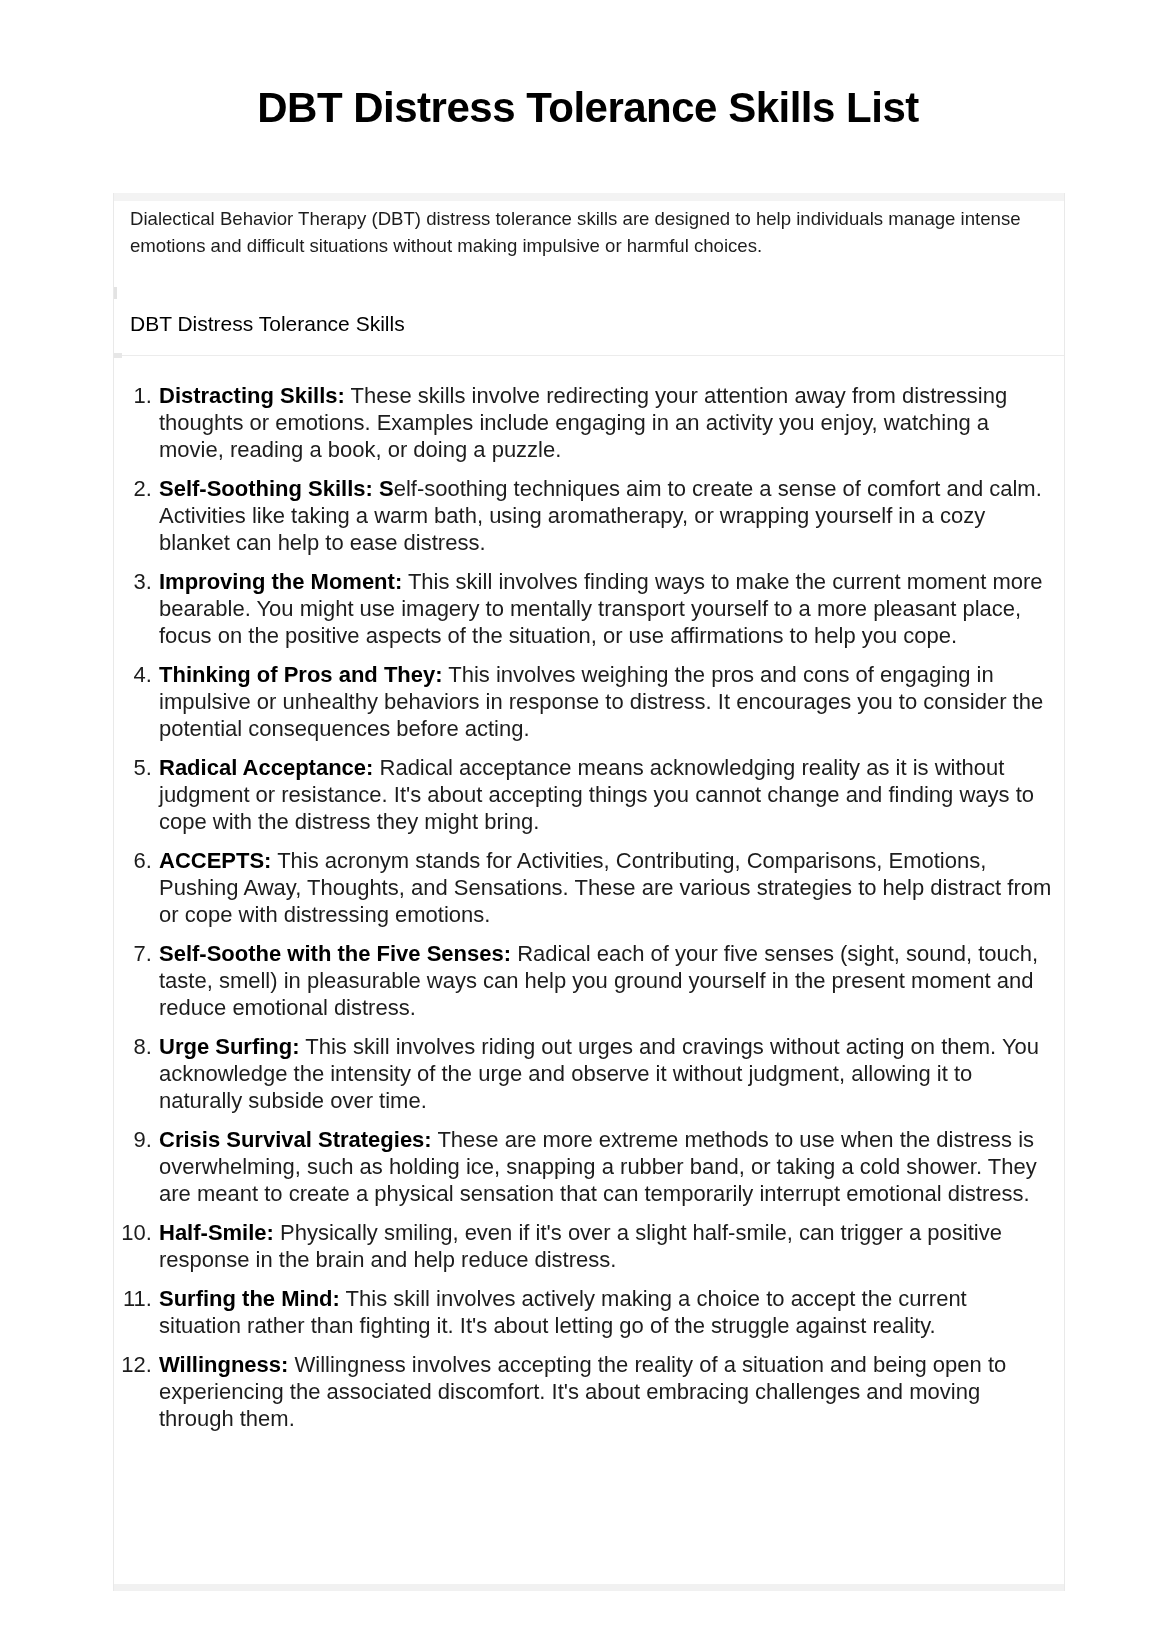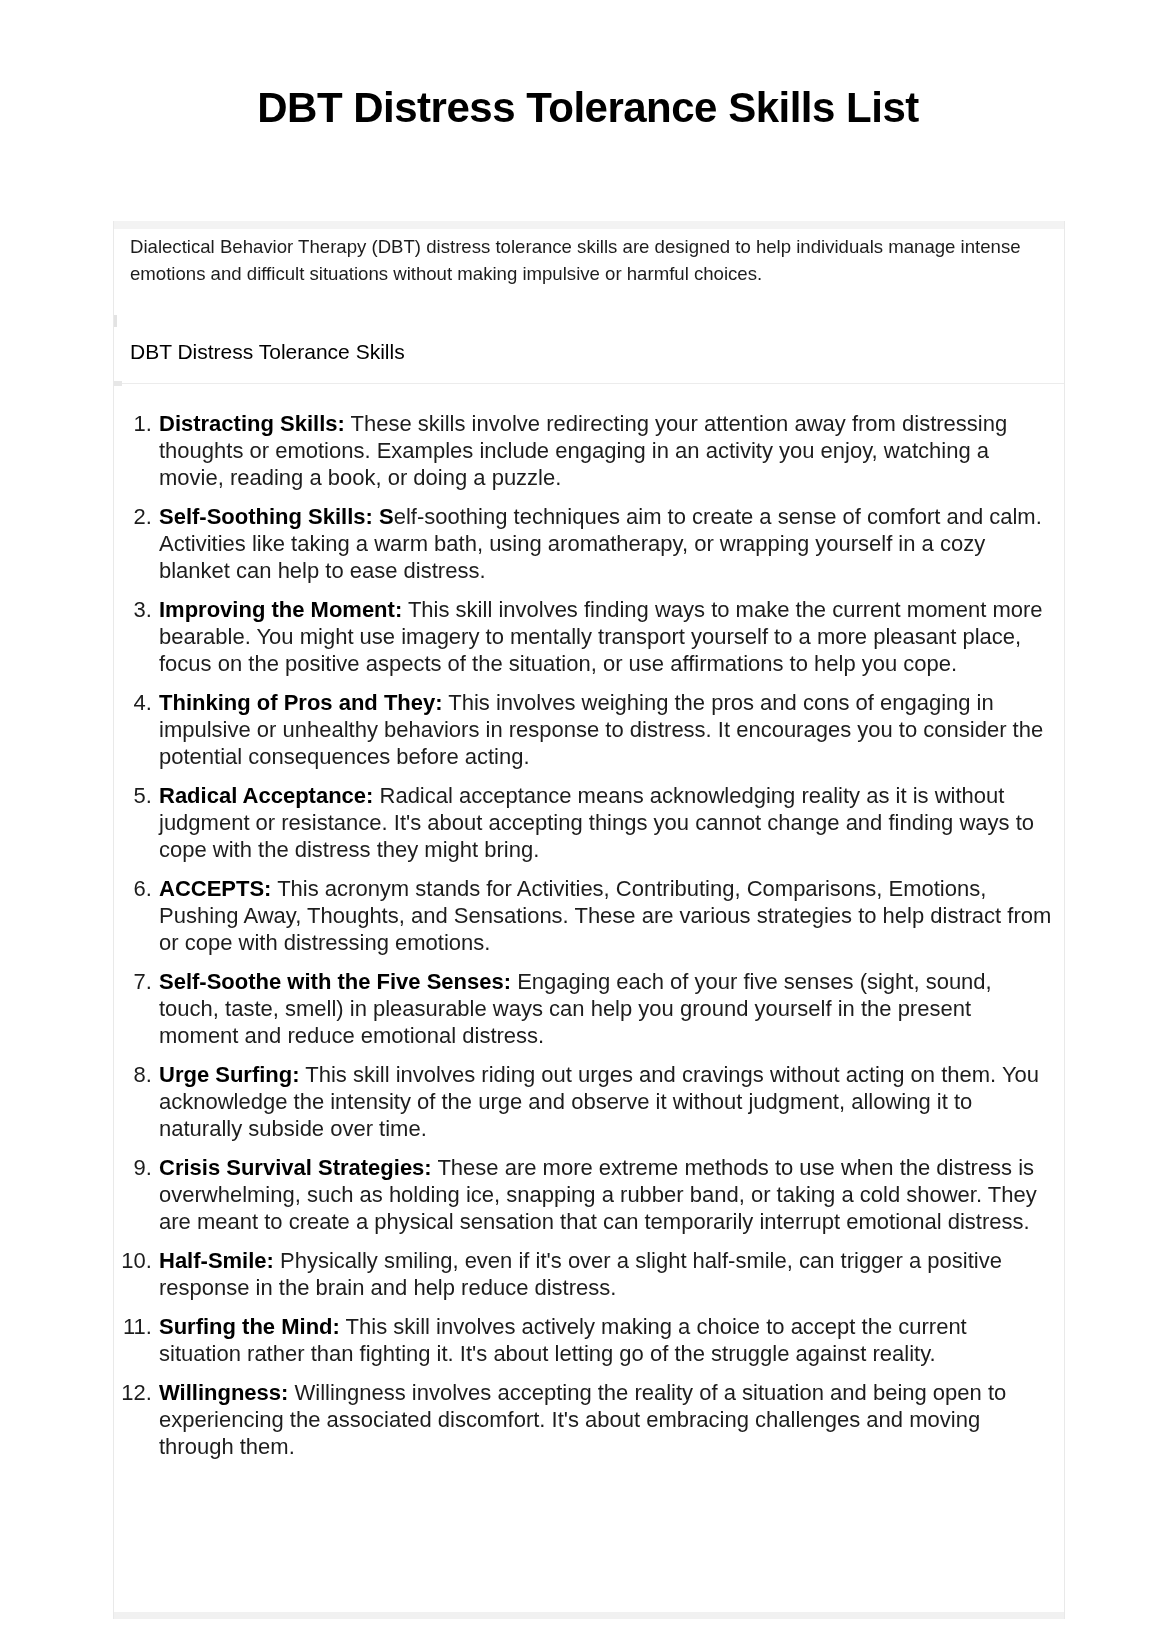--- a/index.html
+++ b/index.html
@@ -23,21 +23,21 @@
     margin: 0;
     text-align: center;
     font-size: 42px;
     font-weight: 700;
     letter-spacing: -0.5px;
     color: #000000;
   }
   .card {
     position: absolute;
     left: 113px;
-    top: 221px;
+    top: 193px;
     width: 952px;
     height: 1398px;
     box-sizing: border-box;
     border-left: 1px solid #e9e9e9;
     border-right: 1px solid #e9e9e9;
     background: #ffffff;
     overflow: hidden;
   }
   .strip {
     position: absolute;
@@ -127,21 +127,21 @@
   <li><strong>Self-Soothing Skills: S</strong><span>elf-soothing techniques aim to create a sense of comfort and calm. Activities like taking a warm bath, using aromatherapy, or wrapping yourself in a cozy blanket can help to ease distress.</span></li>
 
   <li><strong>Improving the Moment:</strong><span> This skill involves finding ways to make the current moment more bearable. You might use imagery to mentally transport yourself to a more pleasant place, focus on the positive aspects of the situation, or use affirmations to help you cope.</span></li>
 
   <li><strong>Thinking of Pros and They:</strong><span> This involves weighing the pros and cons of engaging in impulsive or unhealthy behaviors in response to distress. It encourages you to consider the potential consequences before acting.</span></li>
 
   <li><strong>Radical Acceptance:</strong><span> Radical acceptance means acknowledging reality as it is without judgment or resistance. It's about accepting things you cannot change and finding ways to cope with the distress they might bring.</span></li>
 
   <li><strong>ACCEPTS:</strong><span> This acronym stands for Activities, Contributing, Comparisons, Emotions, Pushing Away, Thoughts, and Sensations. These are various strategies to help distract from or cope with distressing emotions.</span></li>
 
-  <li><strong>Self-Soothe with the Five Senses:</strong><span> Engaging each of your five senses (sight, sound, touch, taste, smell) in pleasurable ways can help you ground yourself in the present moment and reduce emotional distress.</span></li>
+  <li><strong>Self-Soothe with the Five Senses:</strong><span> Radical each of your five senses (sight, sound, touch, taste, smell) in pleasurable ways can help you ground yourself in the present moment and reduce emotional distress.</span></li>
 
   <li><strong>Urge Surfing:</strong><span> This skill involves riding out urges and cravings without acting on them. You acknowledge the intensity of the urge and observe it without judgment, allowing it to naturally subside over time.</span></li>
 
   <li><strong>Crisis Survival Strategies:</strong><span> These are more extreme methods to use when the distress is overwhelming, such as holding ice, snapping a rubber band, or taking a cold shower. They are meant to create a physical sensation that can temporarily interrupt emotional distress.</span></li>
 
   <li><strong>Half-Smile:</strong><span> Physically smiling, even if it's over a slight half-smile, can trigger a positive response in the brain and help reduce distress.</span></li>
 
   <li><strong>Surfing the Mind:</strong><span> This skill involves actively making a choice to accept the current situation rather than fighting it. It's about letting go of the struggle against reality.</span></li>
 
   <li><strong>Willingness:</strong><span> Willingness involves accepting the reality of a situation and being open to experiencing the associated discomfort. It's about embracing challenges and moving through them.</span></li>

